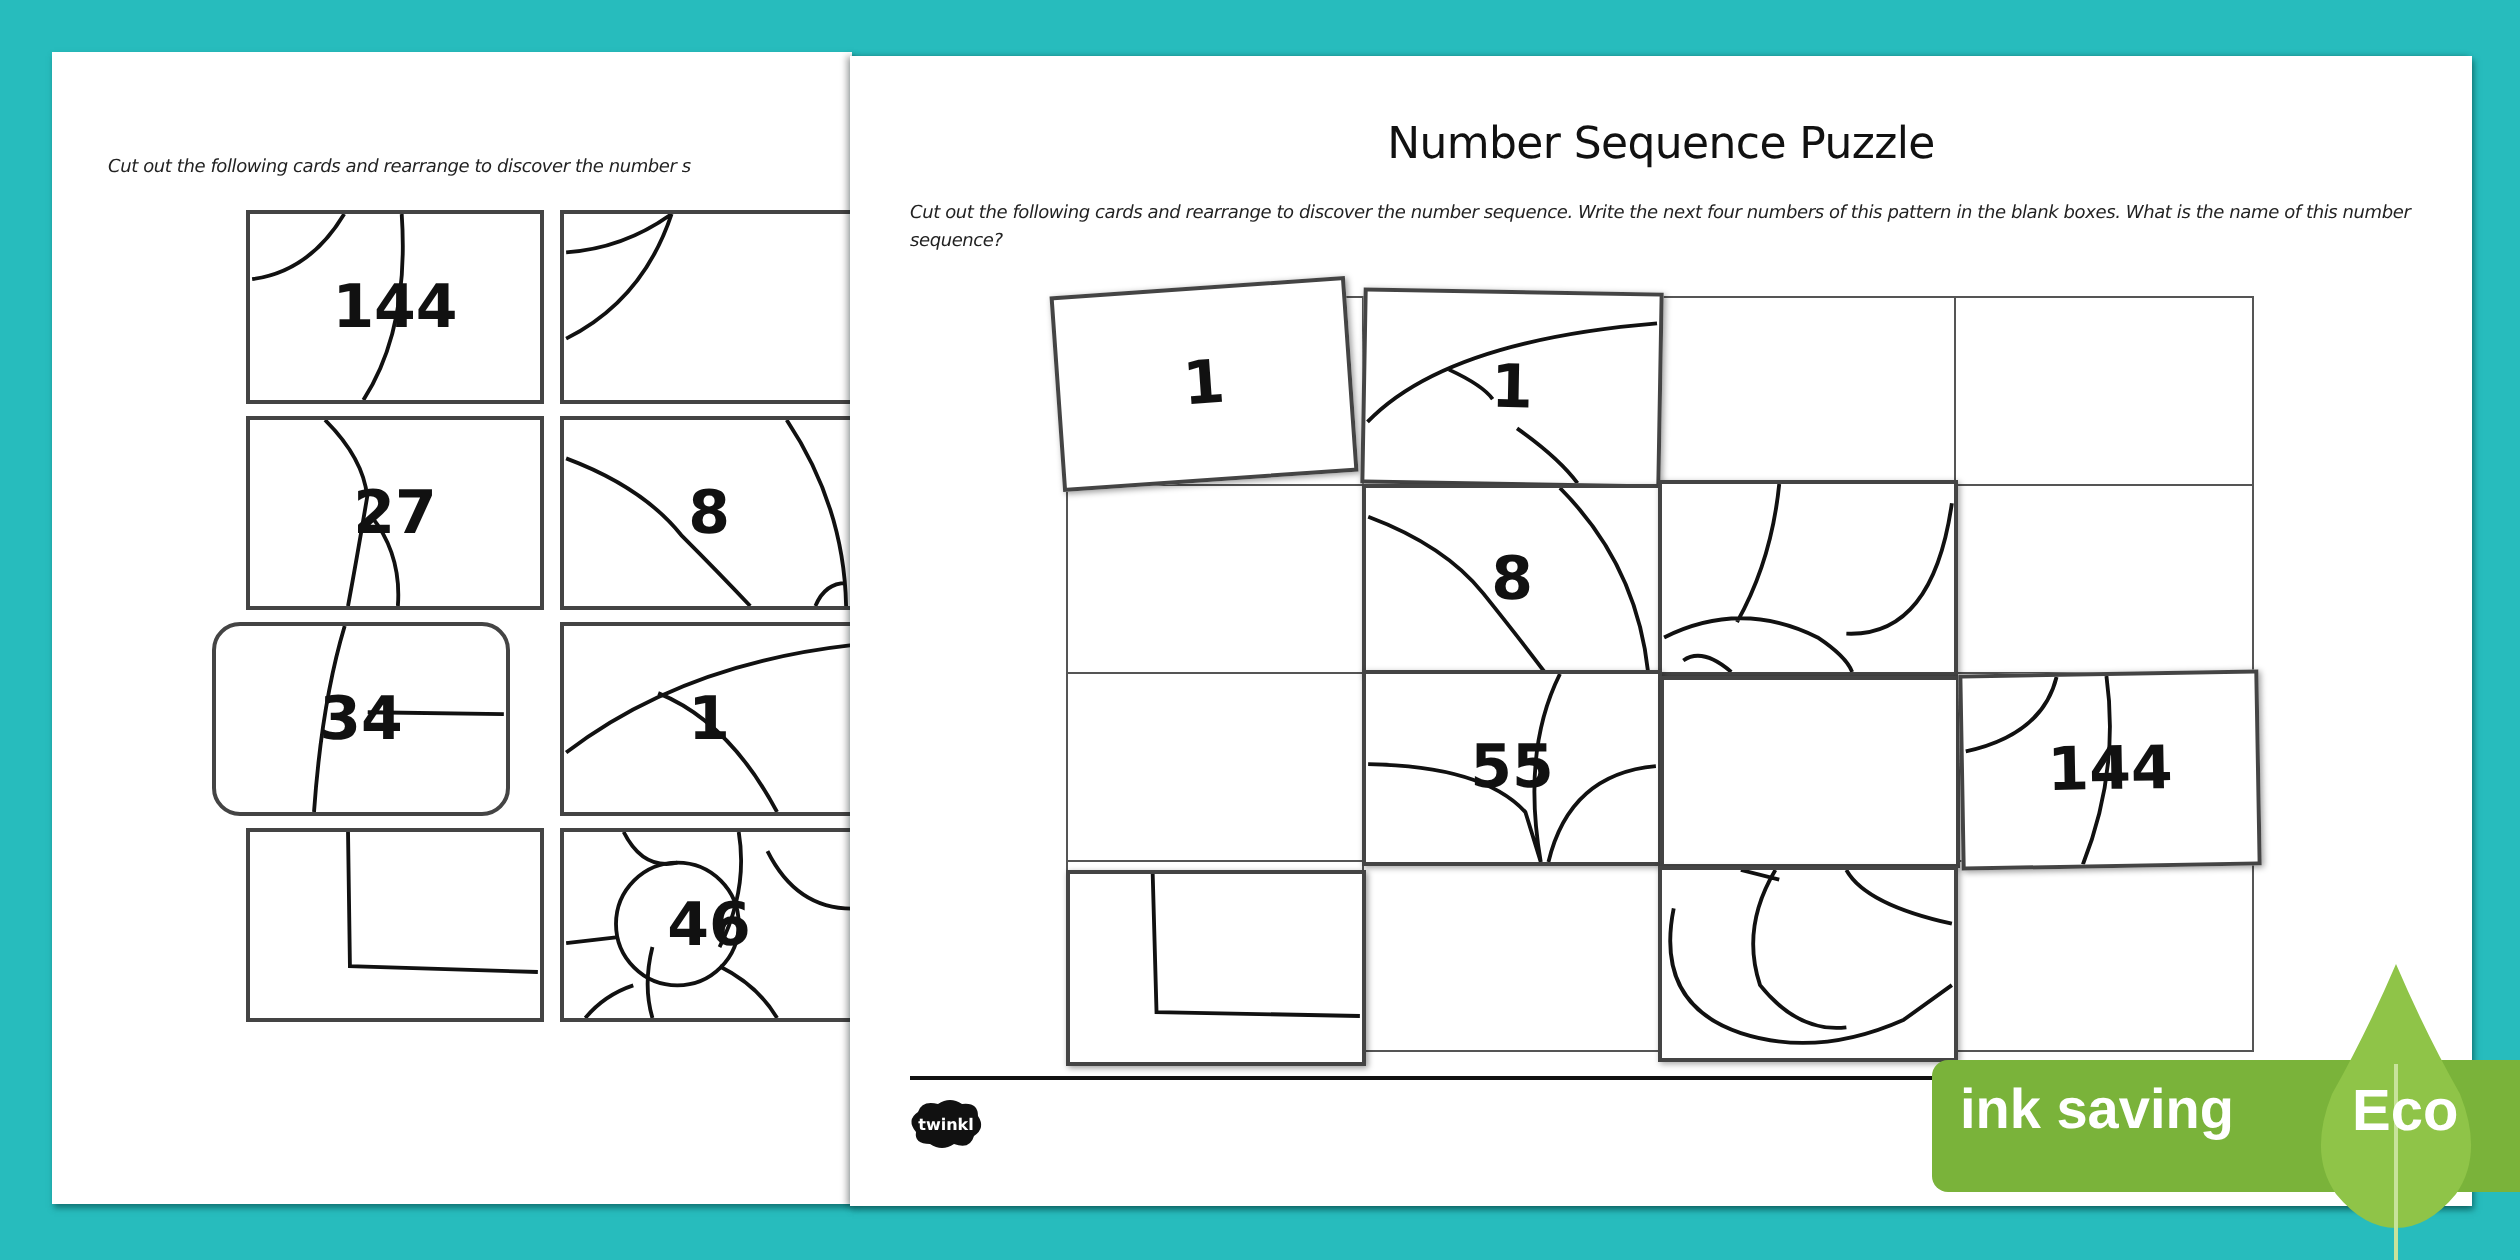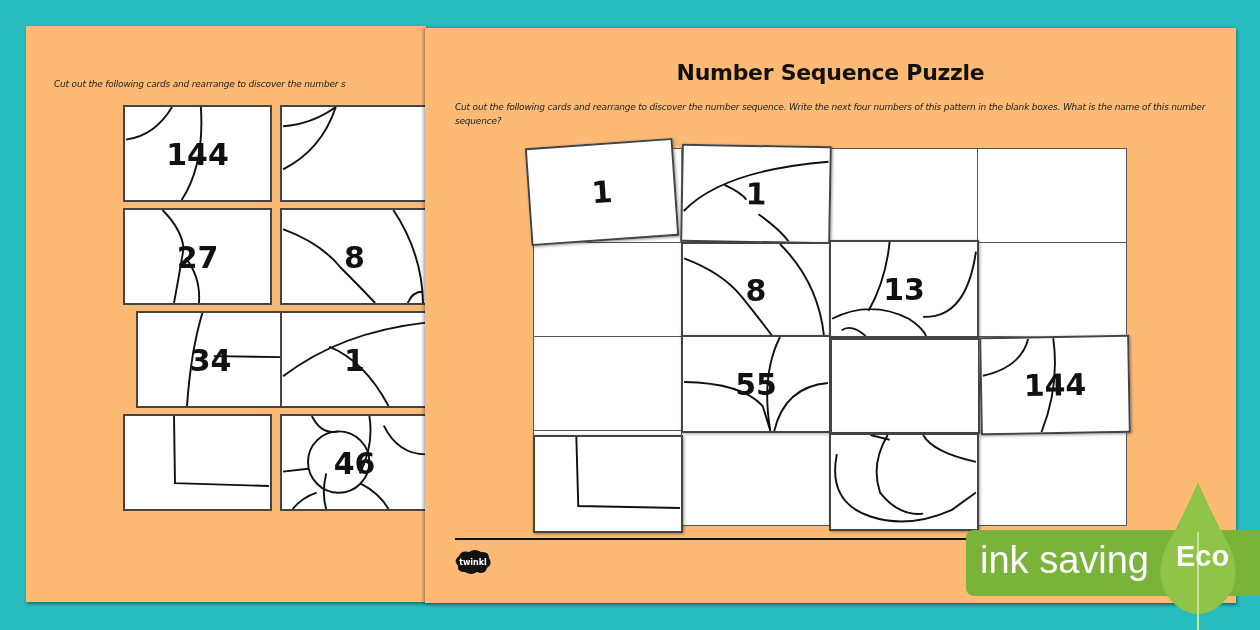--- a/index.html
+++ b/index.html
@@ -2,34 +2,34 @@
 <html><head>
 <meta charset="utf-8">
 <style>
   html, body { margin: 0; padding: 0; }
   body {
     width: 1260px; height: 630px; overflow: hidden; position: relative;
     background: #27bcbd;
     font-family: "DejaVu Sans", sans-serif;
   }
   .page {
-    position: absolute; background: #fdba74;
+    position: absolute; background: #ffffff;
     box-shadow: 1px 2px 3px rgba(0,60,60,0.55);
   }
   #back-page { left: 26px; top: 26px; width: 400px; height: 576px; z-index: 1; overflow: hidden; }
   #front-page { left: 425px; top: 28px; width: 811px; height: 575px; z-index: 2; box-shadow: -2px 0 3px rgba(0,0,0,0.25), 1px 2px 3px rgba(0,60,60,0.55); }
 
   .instr {
     position: absolute; font-family: "DejaVu Sans", sans-serif; font-style: italic;
     font-size: 9px; color: #222; white-space: nowrap; letter-spacing: -0.2px;
   }
   #back-instr { left: 28px; top: 53px; }
   #front-title {
     position: absolute; left: 0; width: 811px; top: 32px; text-align: center;
-    font-family: "DejaVu Sans", sans-serif; font-weight: bold; font-size: 22px; color: #111;
+    font-family: "DejaVu Sans", sans-serif; font-weight: normal; font-size: 22px; color: #111;
     letter-spacing: -0.3px;
   }
   #front-instr { left: 30px; top: 72px; line-height: 14px; white-space: normal; width: 780px; }
 
   .card {
     position: absolute; box-sizing: border-box; border: 2px solid #444;
     background: #fff; overflow: hidden;
   }
   .card svg.deco { position: absolute; left: 0; top: 0; width: 100%; height: 100%; }
   .card .num {
@@ -47,22 +47,23 @@
     position: absolute; left: 28px; top: 520px; width: 40px; height: 28px;
   }
   #eco-badge {
     position: absolute; left: 966px; top: 530px; width: 294px; height: 66px; z-index: 5;
   }
   #eco-pill {
     position: absolute; left: 0; top: 0; width: 294px; height: 66px;
     background: #7ab33a; border-radius: 8px 0 0 8px;
   }
   #eco-label {
-    position: absolute; left: 14px; top: 9px; color: #ffffff; font-size: 38px;
+    position: absolute; left: 14px; top: 9px; color: #ffffff; font-size: 28px;
     font-family: "Liberation Sans", sans-serif;
+    font-weight: bold;
   }
   #eco-drop { position: absolute; left: 192px; top: -48px; width: 80px; height: 150px; }
   #eco-word {
     position: absolute; left: 210px; top: 10px; color: #fff; font-weight: bold; font-size: 29px;
     font-family: "Liberation Sans", sans-serif; z-index: 2;
   }
 </style>
 </head>
 <body>
 
@@ -86,21 +87,21 @@
         <path d="M38 0 Q58 20 60 40 Q55 70 50 97 M62 50 Q78 70 76 97" fill="none" stroke="#111" stroke-width="2"></path>
       </svg>
     <div class="num">27</div>
   </div>
   <div class="card back-card" style="left:254px;top:182px;">
     <svg class="deco" viewBox="0 0 149 97">
         <path d="M0 20 Q40 35 60 60 Q80 80 96 97 M115 0 Q145 45 146 97 M130 97 Q135 85 146 85" fill="none" stroke="#111" stroke-width="2"></path>
       </svg>
     <div class="num">8</div>
   </div>
-  <div class="card back-card" style="left:110px;top:285px;">
+  <div class="card back-card" style="left:80px;top:285px;border-radius:14px;">
     <svg class="deco" viewBox="0 0 149 97">
         <path d="M66 0 Q54 40 50 97 M78 45 L149 46" fill="none" stroke="#111" stroke-width="2"></path>
       </svg>
     <div class="num">34</div>
   </div>
   <div class="card back-card" style="left:254px;top:285px;">
     <svg class="deco" viewBox="0 0 149 97">
         <path d="M0 66 Q60 20 149 10 M48 35 Q85 50 110 97" fill="none" stroke="#111" stroke-width="2"></path>
       </svg>
     <div class="num">1</div>
@@ -153,21 +154,20 @@
   <div class="card front-card" style="left:256px;top:214px;width:150px;height:96px;box-shadow:1px 1px 3px rgba(0,0,0,0.35);">
     <svg class="deco" viewBox="0 0 150 96">
         <path d="M0 15 Q40 30 60 55 Q80 80 92 96 M100 0 Q140 40 146 96" fill="none" stroke="#111" stroke-width="2"></path>
       </svg>
     <div class="num">8</div>
   </div>
   <div class="card front-card" style="left:404px;top:212px;width:150px;height:98px;box-shadow:1px 1px 3px rgba(0,0,0,0.35);">
     <svg class="deco" viewBox="0 0 150 98">
         <path d="M60 0 Q56 40 38 72 M0 80 Q40 60 80 80 Q95 90 98 98 M150 10 Q140 80 95 78 M10 92 Q20 85 35 98" fill="none" stroke="#111" stroke-width="2"></path>
       </svg>
-    <div class="num">13</div>
   </div>
   <div class="card front-card" style="left:256px;top:307px;width:150px;height:98px;box-shadow:1px 1px 3px rgba(0,0,0,0.35);padding-left:28px;">
     <svg class="deco" viewBox="0 0 150 98">
         <path d="M0 47 Q60 48 82 72 L90 98 M100 0 Q80 40 90 98 M150 48 Q105 52 94 98" fill="none" stroke="#111" stroke-width="2"></path>
       </svg>
     <div class="num">55</div>
   </div>
   <div class="card front-card" style="left:405px;top:310px;width:150px;height:96px;box-shadow:1px 1px 3px rgba(0,0,0,0.35);">
     <div class="num"></div>
   </div>

